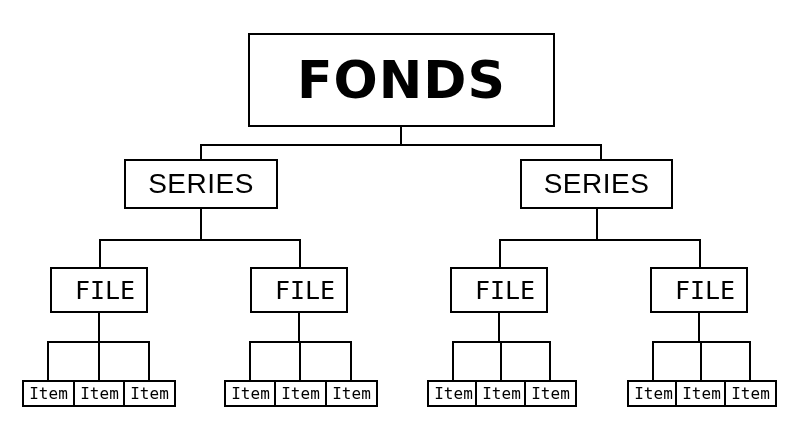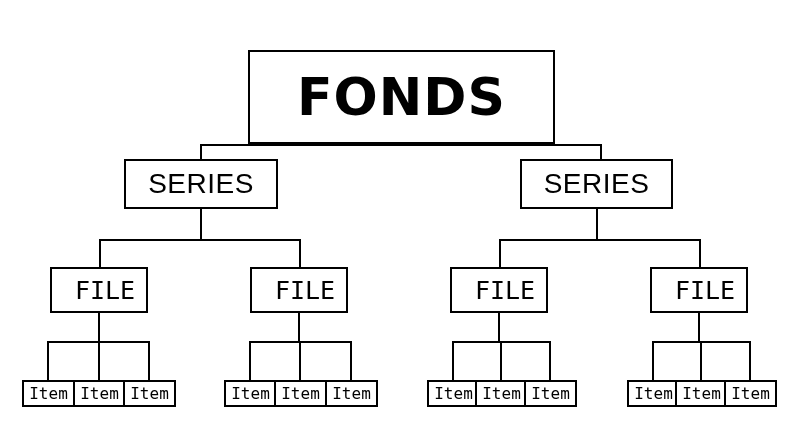--- a/index.html
+++ b/index.html
@@ -35,21 +35,20 @@
   
   .node.fonds {
     left: 248px;
     top: 33px;
     width: 307px;
     height: 94px;
     font-family: "DejaVu Sans", sans-serif;
     font-weight: bold;
     font-size: 52px;
     letter-spacing: 1px;
-    margin-top: 17px;
   }
 
   
   .node.series {
     top: 159px;
     width: 154px;
     height: 50px;
     font-family: "Liberation Sans", sans-serif;
     font-weight: normal;
     font-size: 28px;

